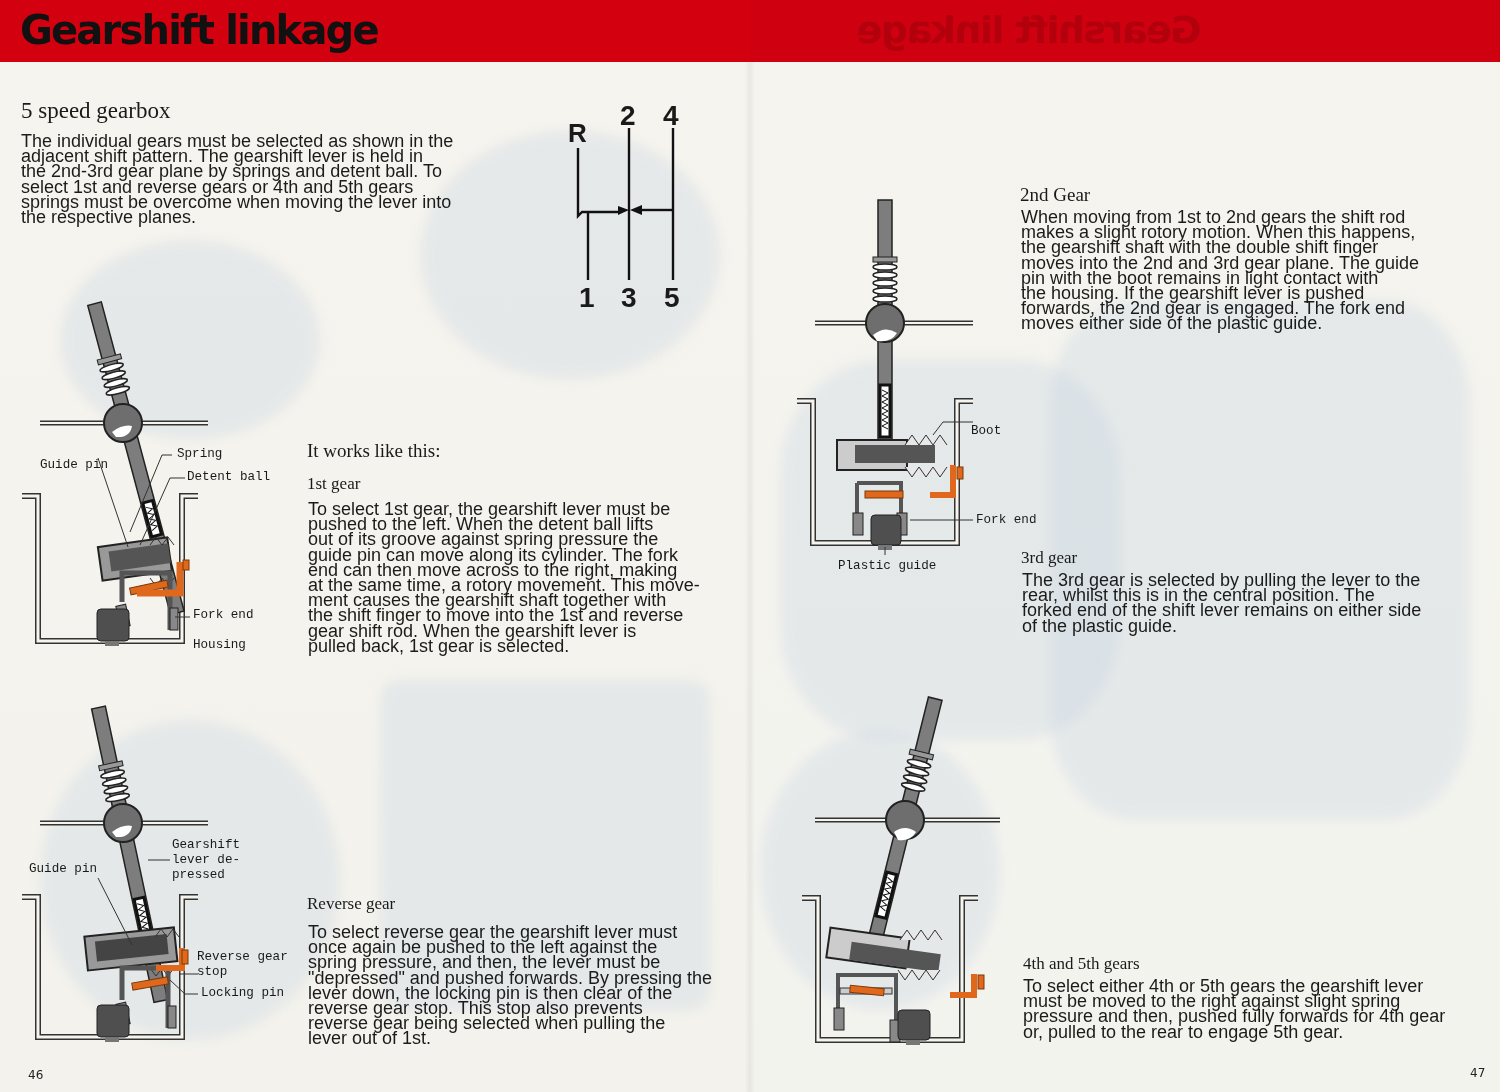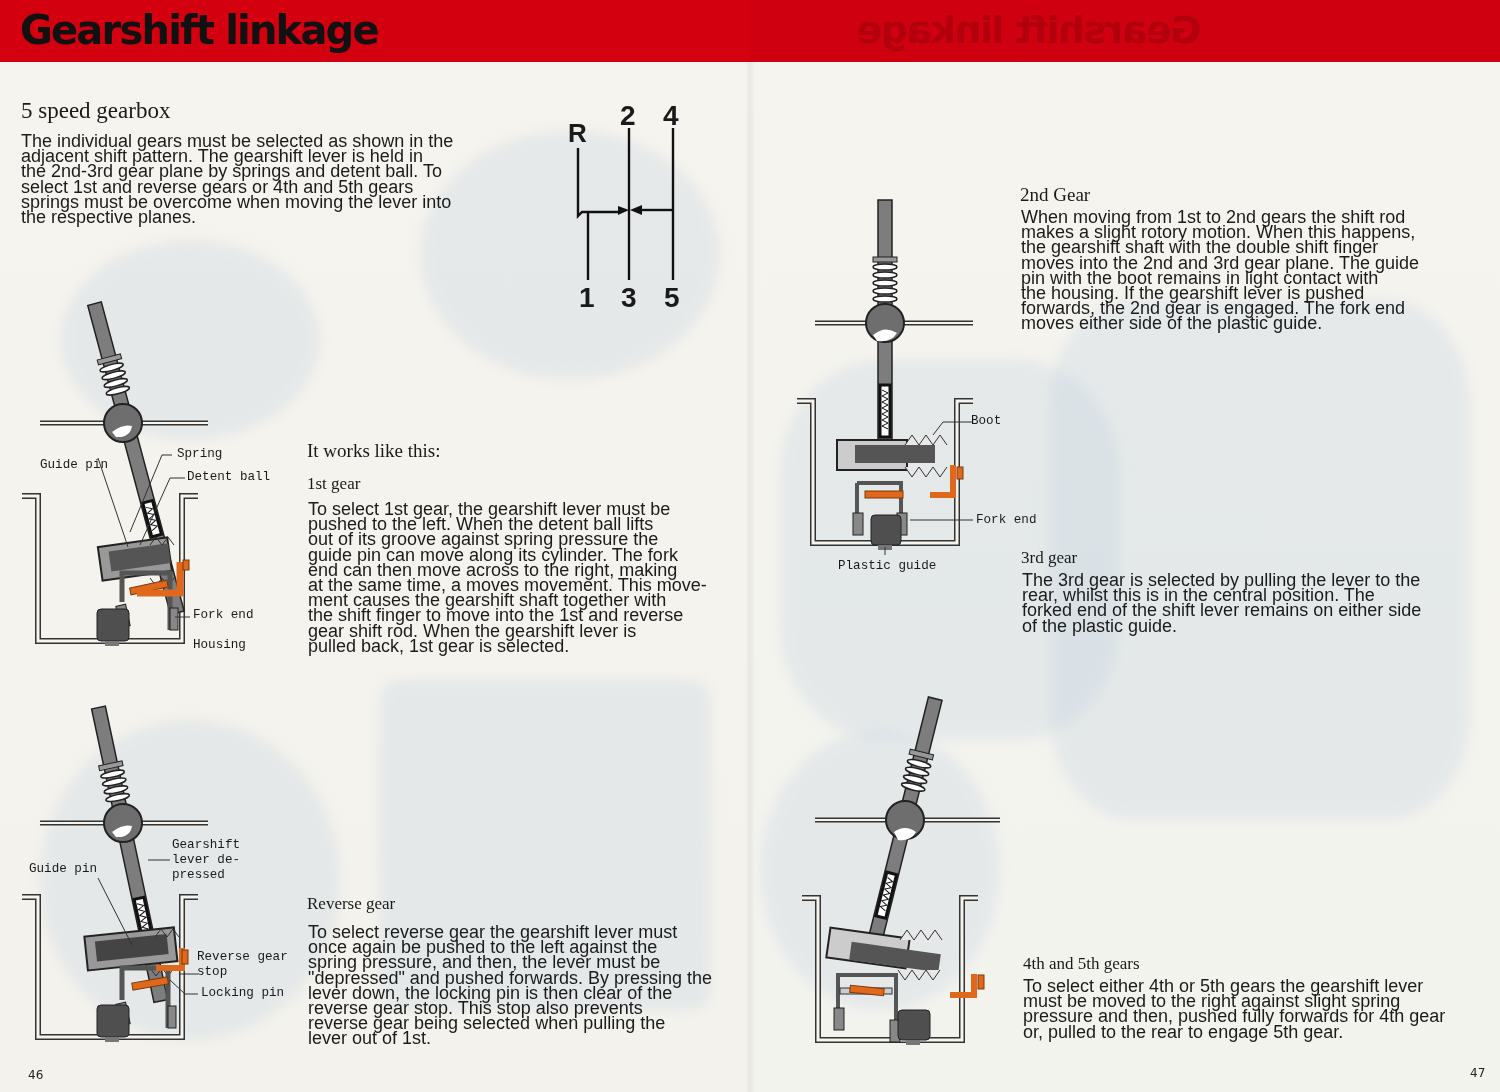--- a/index.html
+++ b/index.html
@@ -155,21 +155,21 @@
   <div class="label" style="left:193px;top:638px;">Housing</div>
 
   <div class="abs serif-h" style="left:307px;top:440px;font-size:19px;">It works like this:</div>
   <div class="abs serif-h" style="left:307px;top:474px;font-size:17px;">1st gear</div>
   <div class="abs" style="left:308px;top:502px;">
     <p class="body-text">To select 1st gear, the gearshift lever must be</p>
     <p class="body-text">pushed to the left. When the detent ball lifts</p>
     <p class="body-text">out of its groove against spring pressure the</p>
     <p class="body-text">guide pin can move along its cylinder. The fork</p>
     <p class="body-text">end can then move across to the right, making</p>
-    <p class="body-text">at the same time, a moves movement. This move-</p>
+    <p class="body-text">at the same time, a rotory movement. This move-</p>
     <p class="body-text">ment causes the gearshift shaft together with</p>
     <p class="body-text">the shift finger to move into the 1st and reverse</p>
     <p class="body-text">gear shift rod. When the gearshift lever is</p>
     <p class="body-text">pulled back, 1st gear is selected.</p>
   </div>
 
   <svg width="260" height="360" style="left:20px;top:700px;" viewBox="0 0 260 360">
     <path d="M2 197 H18 V337 H162 V197 H178" stroke="#333" stroke-width="6" fill="none"></path>
     <path d="M2 197 H18 V337 H162 V197 H178" stroke="#f6f4ee" stroke-width="3" fill="none"></path>
     <path d="M20 123 H95 M113 123 H188" stroke="#333" stroke-width="5"></path>
@@ -258,21 +258,21 @@
     <path d="M135 300 H158 V270" stroke="#e0681c" stroke-width="6" fill="none"></path>
     <rect x="162" y="272" width="6" height="12" fill="#e0681c" stroke="#7a3a0a"></rect>
     <rect x="76" y="320" width="30" height="30" rx="4" fill="#4f4f4f" stroke="#222"></rect>
     <rect x="83" y="350" width="14" height="5" fill="#777"></rect>
     <g stroke="#333" stroke-width="1" fill="none">
       <path d="M178 227 H148 L138 240"></path>
       <path d="M178 325 H115"></path>
       <path d="M90 352 V360"></path>
     </g>
   </svg>
-  <div class="label" style="left:971px;top:414px;text-align:center;">Boot</div>
+  <div class="label" style="left:971px;top:424px;text-align:center;">Boot</div>
   <div class="label" style="left:976px;top:513px;">Fork end</div>
   <div class="label" style="left:838px;top:559px;">Plastic guide</div>
 
   <div class="abs serif-h" style="left:1020px;top:184px;font-size:19px;">2nd Gear</div>
   <div class="abs" style="left:1021px;top:210px;">
     <p class="body-text">When moving from 1st to 2nd gears the shift rod</p>
     <p class="body-text">makes a slight rotory motion. When this happens,</p>
     <p class="body-text">the gearshift shaft with the double shift finger</p>
     <p class="body-text">moves into the 2nd and 3rd gear plane. The guide</p>
     <p class="body-text">pin with the boot remains in light contact with</p>

